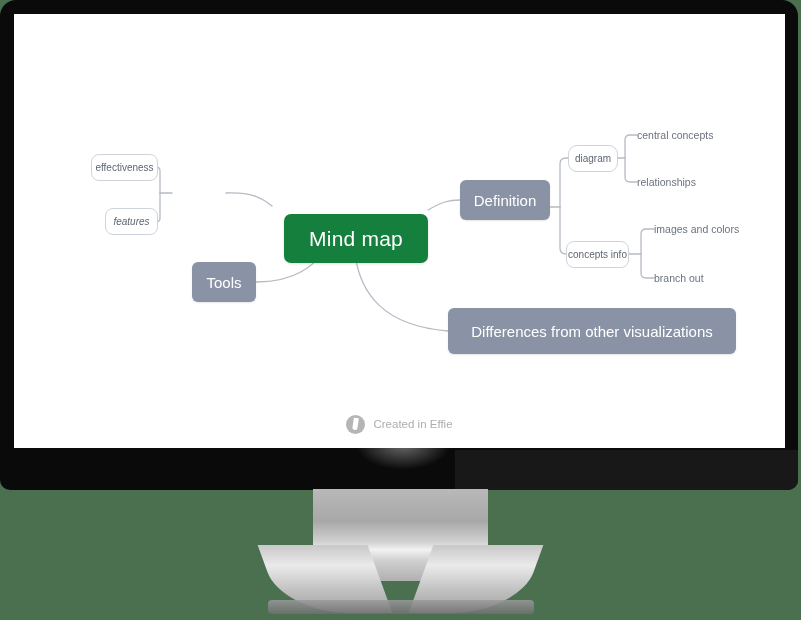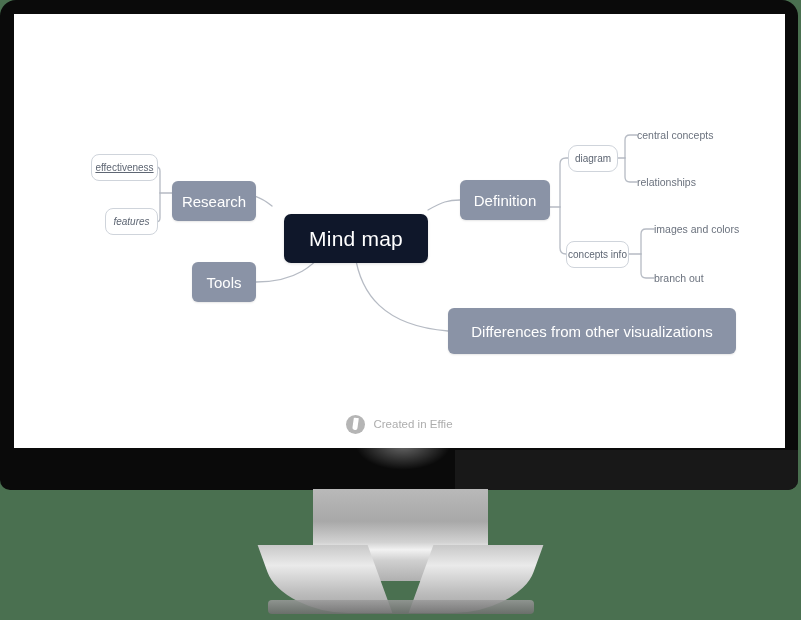--- a/index.html
+++ b/index.html
@@ -54,21 +54,21 @@
   
   .canvas{position:absolute;left:0;top:0;width:771px;height:434px;}
   .links{position:absolute;left:0;top:0;width:771px;height:434px;}
 
   .node{
     position:absolute;box-sizing:border-box;
     display:flex;align-items:center;justify-content:center;
     text-align:center;white-space:nowrap;
   }
   .node-root{
-    background:#0f172a;color:#ffffff;border-radius:7px;
+    background:#15803d;color:#ffffff;border-radius:7px;
     font-size:21px;letter-spacing:.2px;
     box-shadow:0 1px 3px rgba(0,0,0,.12);
   }
   .node-main{
     background:#8a93a6;color:#ffffff;border-radius:6px;
     font-size:15px;
     box-shadow:0 1px 2px rgba(0,0,0,.10);
   }
   .node-sub{
     background:#ffffff;color:#5e6673;border:1px solid #cfd4db;
@@ -131,23 +131,22 @@
           <path d="M 611,144 L 611,163 Q 611,168 616,168 L 623,168"></path>
 
           <path d="M 615,240 L 627,240"></path>
           <path d="M 627,240 L 627,220 Q 627,215 632,215 L 640,215"></path>
           <path d="M 627,240 L 627,259 Q 627,264 632,264 L 640,264"></path>
         </g>
       </svg>
 
       <div class="node node-root" style="left:270px;top:200px;width:144px;height:49px;">Mind map</div>
 
-      <div class="node node-main" style="left:158px;top:167px;width:84px;height:40px;">Research</div>
 
-      <div class="node node-sub" style="left:77px;top:140px;width:67px;height:27px;text-decoration:underline;">effectiveness</div>
+      <div class="node node-sub" style="left:77px;top:140px;width:67px;height:27px;">effectiveness</div>
 
       <div class="node node-sub" style="left:91px;top:194px;width:53px;height:27px;font-style:italic;">features</div>
 
       <div class="node node-main" style="left:178px;top:248px;width:64px;height:40px;">Tools</div>
 
       <div class="node node-main" style="left:446px;top:166px;width:90px;height:40px;">Definition</div>
 
       <div class="node node-sub" style="left:554px;top:131px;width:50px;height:27px;border-radius:9px;">diagram</div>
 
       <div class="node node-leaf" style="left:623px;top:112px;width:100px;height:18px;">central concepts</div>

